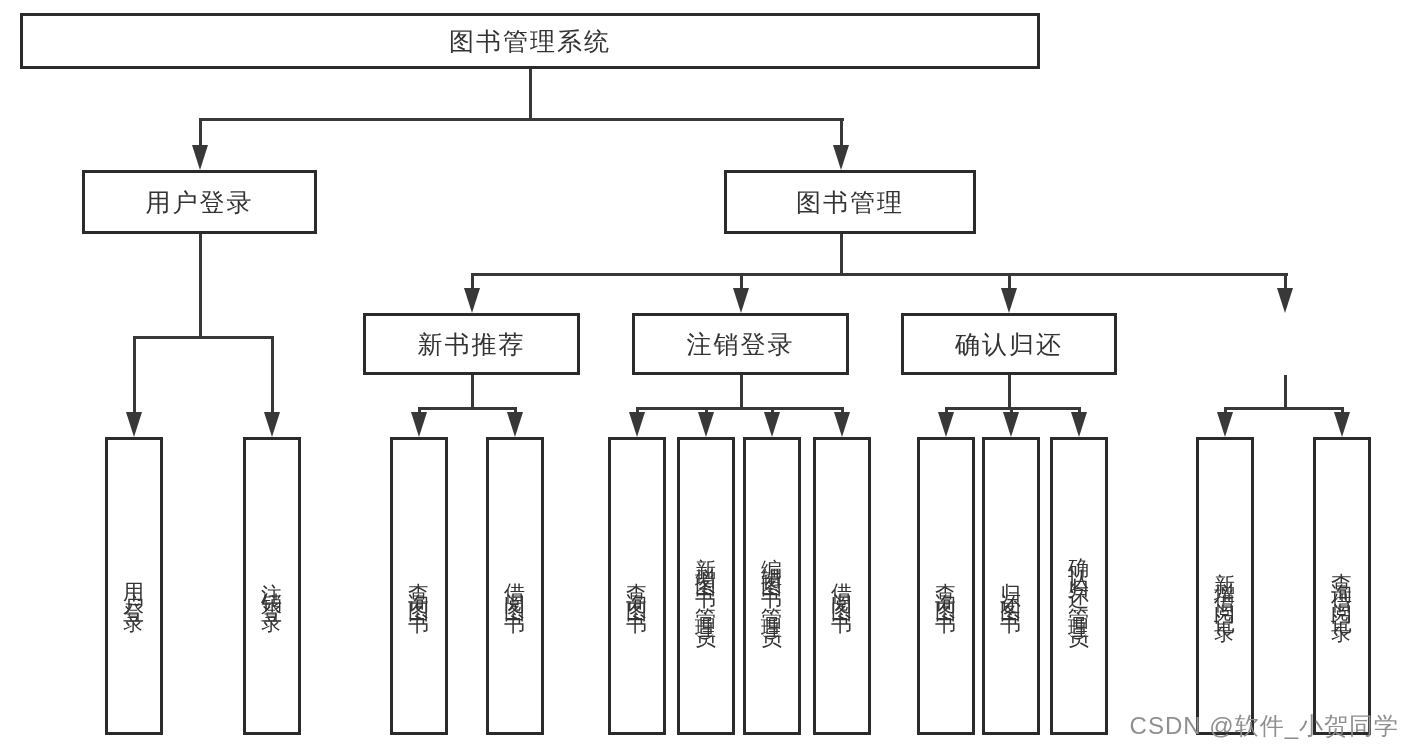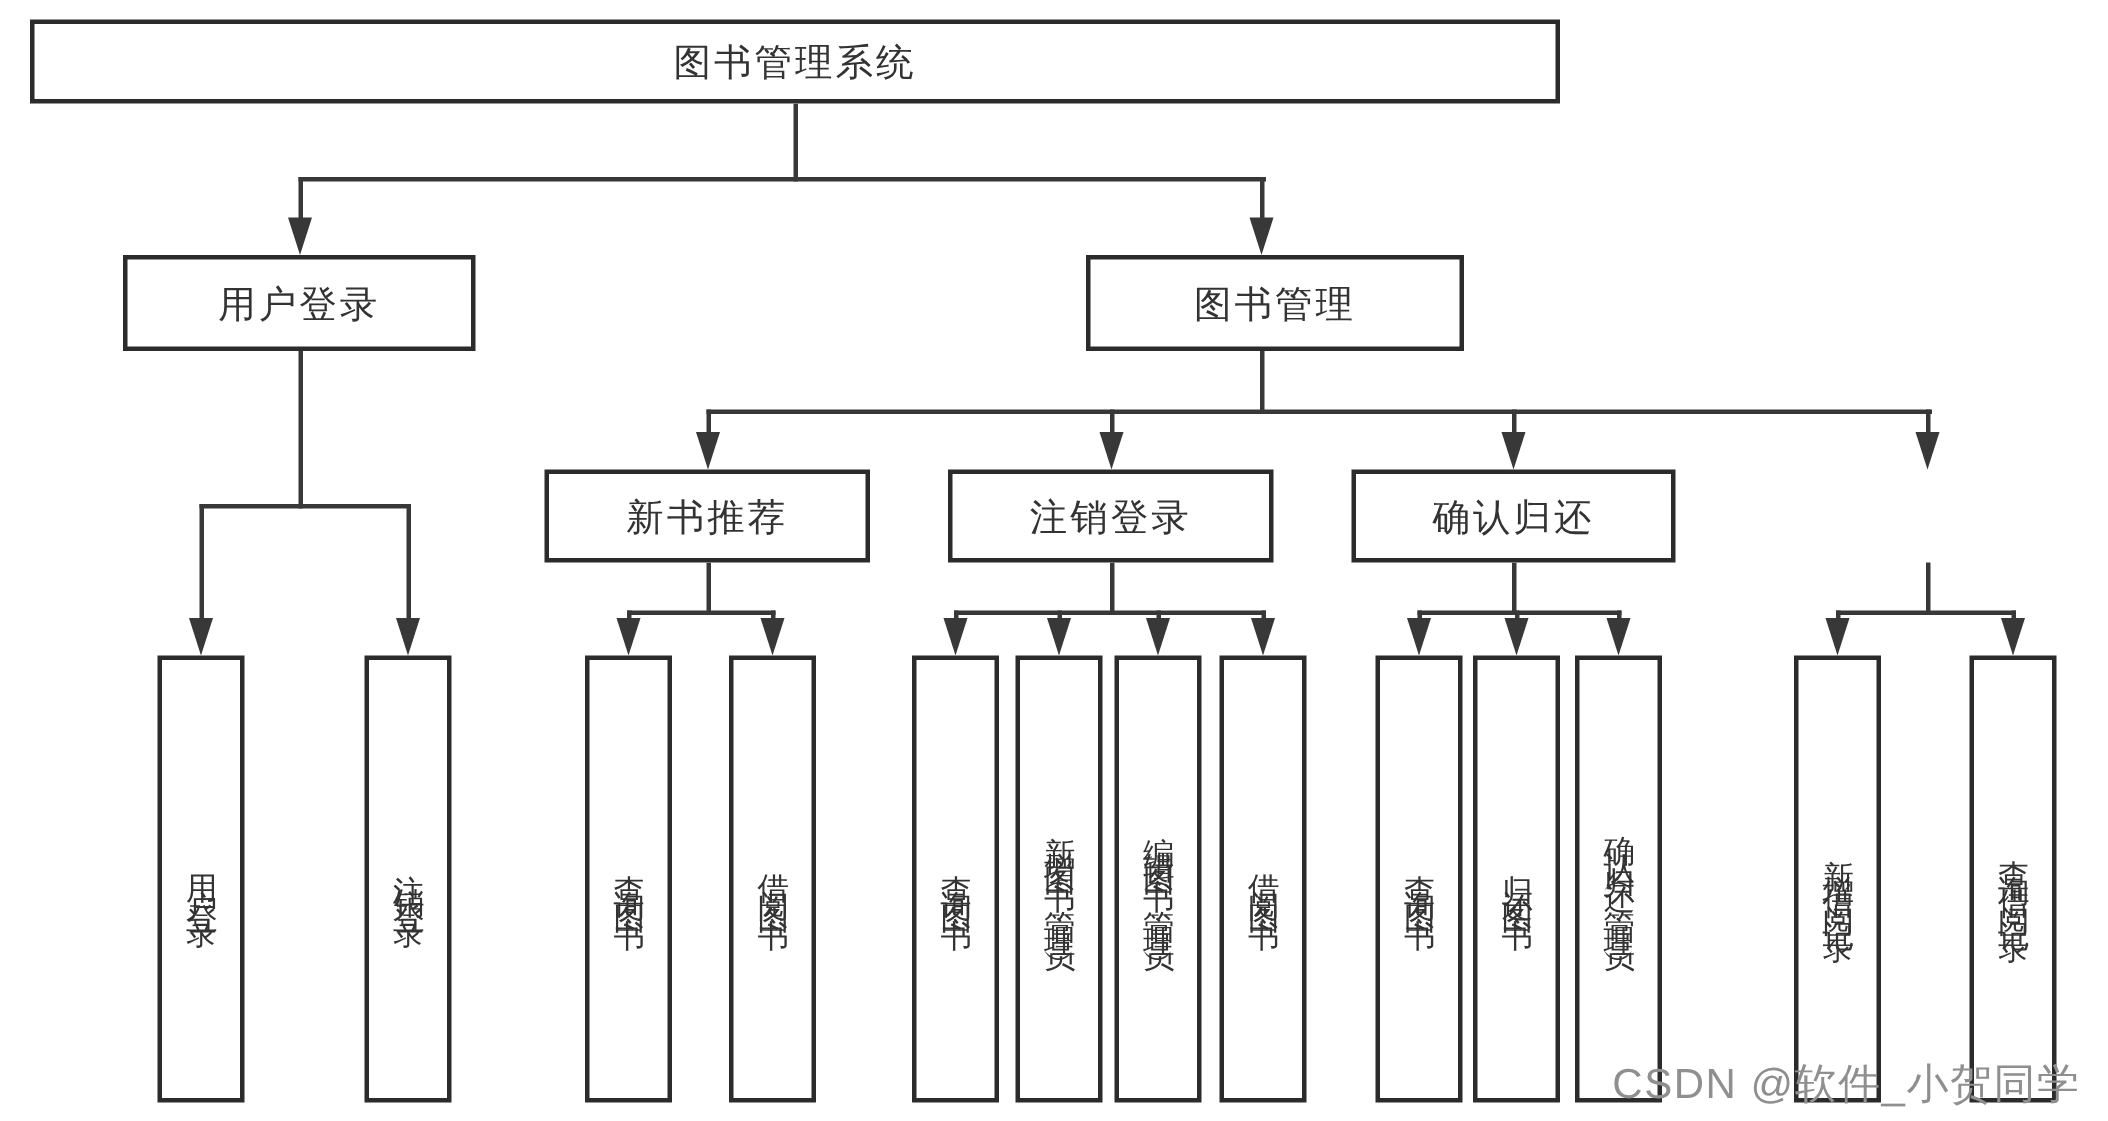--- a/index.html
+++ b/index.html
@@ -51,23 +51,23 @@
     position: absolute;
     width: 0;
     height: 0;
     border-left: 8px solid transparent;
     border-right: 8px solid transparent;
     border-top: 25px solid var(--line, #383838);
     z-index: 1;
   }
   .watermark {
     position: absolute;
-    right: 18px;
+    right: 6px;
     bottom: 5px;
-    font-size: 28px;
+    font-size: 24px;
     color: var(--watermark, #8f8f8f);
     letter-spacing: 1px;
     z-index: 5;
     white-space: nowrap;
     margin-top: 12px;
   }
 </style>
 </head>
 <body>
 

